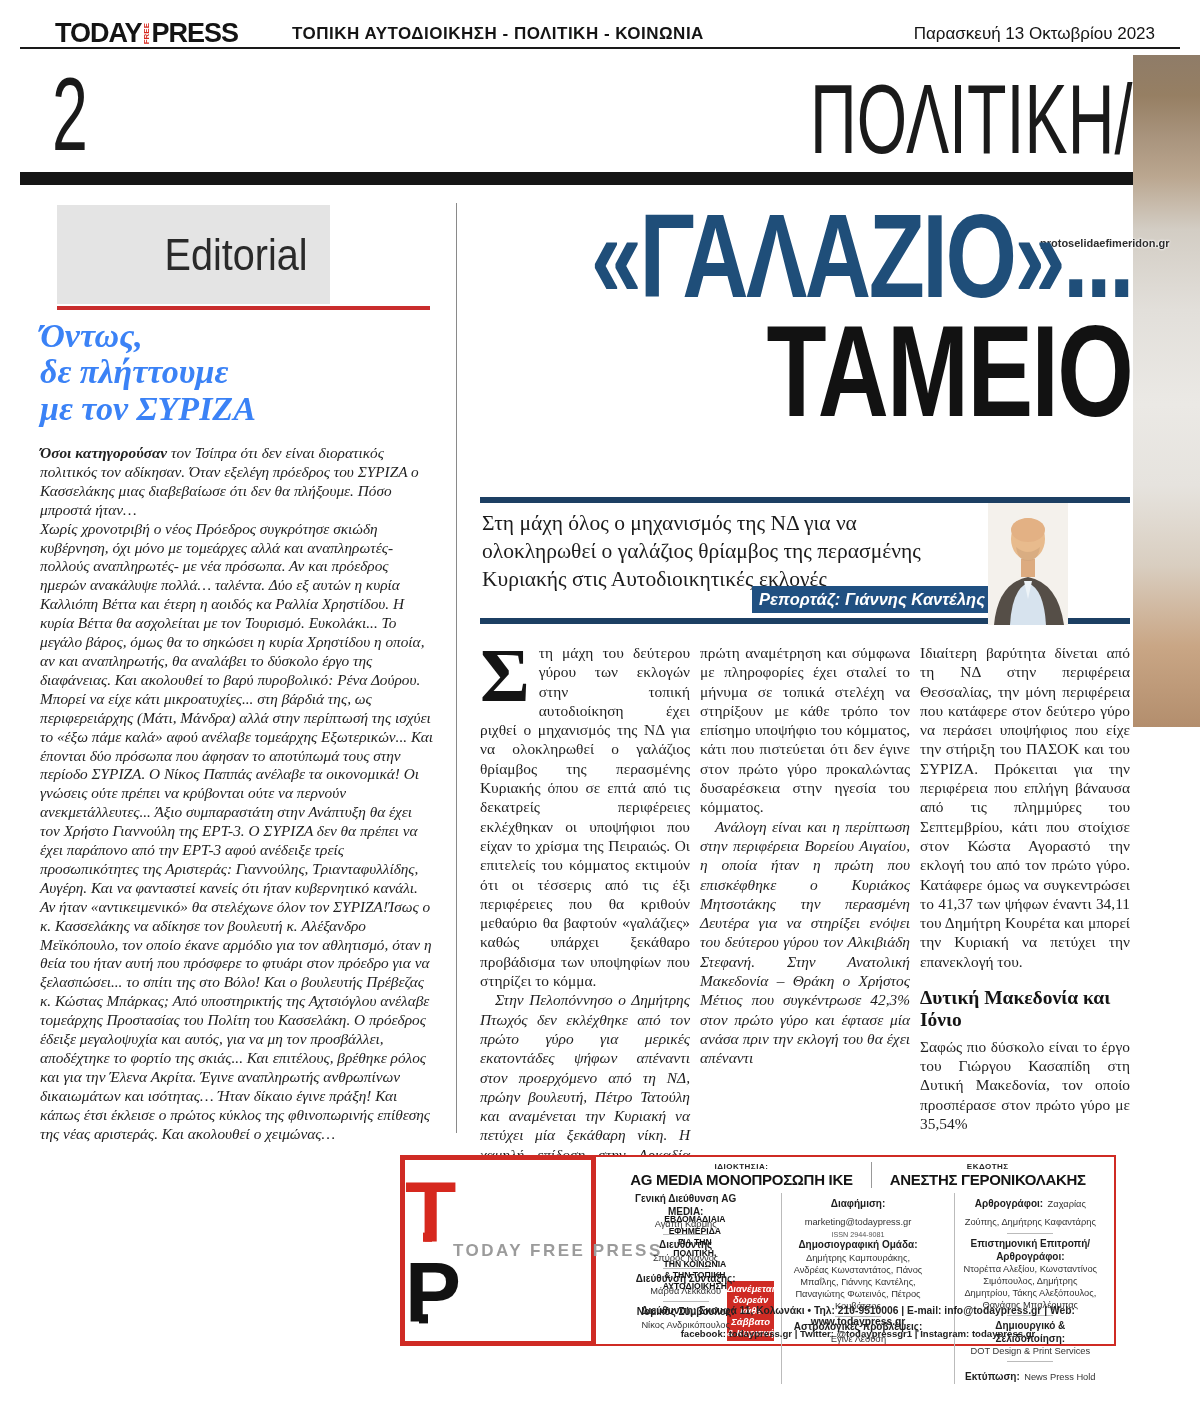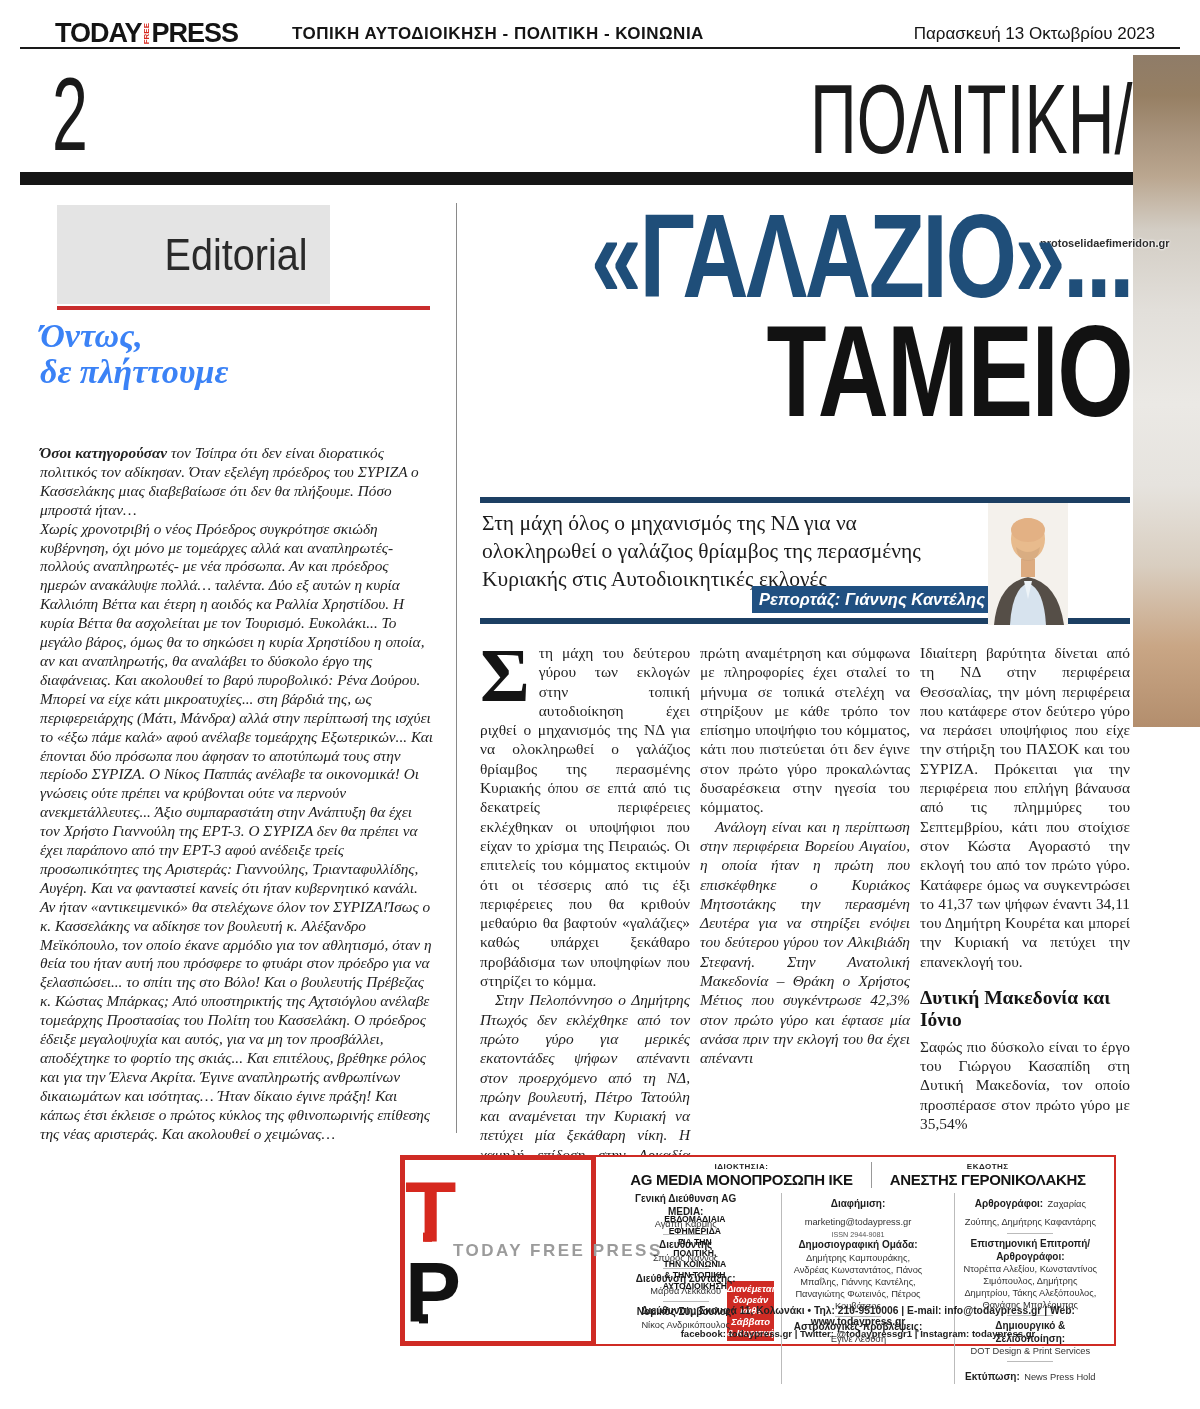--- a/index.html
+++ b/index.html
@@ -120,20 +120,21 @@
   <div class="photo-strip"></div>
   <div class="watermark">protoselidaefimeridon.gr</div>
 
   <div class="ed-label-box">
     <span class="ed-label">Editorial</span>
   </div>
   <div class="ed-red-line"></div>
   <div class="ed-title">
     <div>Όντως,</div>
     <div>δε πλήττουμε</div>
+    <div>με τον ΣΥΡΙΖΑ</div>
   </div>
   <div class="ed-body">
     <p><b>Όσοι κατηγορούσαν</b><span> τον Τσίπρα ότι δεν είναι διορατικός πολιτικός τον αδίκησαν. Όταν εξελέγη πρόεδρος του ΣΥΡΙΖΑ ο Κασσελάκης μιας διαβεβαίωσε ότι δεν θα πλήξουμε. Πόσο μπροστά ήταν…</span></p>
     <p>Χωρίς χρονοτριβή ο νέος Πρόεδρος συγκρότησε σκιώδη κυβέρνηση, όχι μόνο με τομεάρχες αλλά και αναπληρωτές- πολλούς αναπληρωτές- με νέα πρόσωπα. Αν και πρόεδρος ημερών ανακάλυψε πολλά… ταλέντα. Δύο εξ αυτών η κυρία Καλλιόπη Βέττα και έτερη η αοιδός κα Ραλλία Χρηστίδου. Η κυρία Βέττα θα ασχολείται με τον Τουρισμό. Ευκολάκι... Το μεγάλο βάρος, όμως θα το σηκώσει η κυρία Χρηστίδου η οποία, αν και αναπληρωτής, θα αναλάβει το δύσκολο έργο της διαφάνειας. Και ακολουθεί το βαρύ πυροβολικό: Ρένα Δούρου. Μπορεί να είχε κάτι μικροατυχίες... στη βάρδιά της, ως περιφερειάρχης (Μάτι, Μάνδρα) αλλά στην περίπτωσή της ισχύει το «έξω πάμε καλά» αφού ανέλαβε τομεάρχης Εξωτερικών... Και έπονται δύο πρόσωπα που άφησαν το αποτύπωμά τους στην περίοδο ΣΥΡΙΖΑ. Ο Νίκος Παππάς ανέλαβε τα οικονομικά! Οι γνώσεις ούτε πρέπει να κρύβονται ούτε να περνούν ανεκμετάλλευτες... Άξιο συμπαραστάτη στην Ανάπτυξη θα έχει τον Χρήστο Γιαννούλη της ΕΡΤ-3. Ο ΣΥΡΙΖΑ δεν θα πρέπει να έχει παράπονο από την ΕΡΤ-3 αφού ανέδειξε τρείς προσωπικότητες της Αριστεράς: Γιαννούλης, Τριανταφυλλίδης, Αυγέρη. Και να φανταστεί κανείς ότι ήταν κυβερνητικό κανάλι. Αν ήταν «αντικειμενικό» θα στελέχωνε όλον τον ΣΥΡΙΖΑ!Ίσως ο κ. Κασσελάκης να αδίκησε τον βουλευτή κ. Αλέξανδρο Μεϊκόπουλο, τον οποίο έκανε αρμόδιο για τον αθλητισμό, όταν η θεία του ήταν αυτή που πρόσφερε το φτυάρι στον πρόεδρο για να ξελασπώσει... το σπίτι της στο Βόλο! Και ο βουλευτής Πρέβεζας κ. Κώστας Μπάρκας; Από υποστηρικτής της Αχτσιόγλου ανέλαβε τομεάρχης Προστασίας του Πολίτη του Κασσελάκη. Ο πρόεδρος έδειξε μεγαλοψυχία και αυτός, για να μη τον προσβάλλει, αποδέχτηκε το φορτίο της σκιάς... Και επιτέλους, βρέθηκε ρόλος και για την Έλενα Ακρίτα. Έγινε αναπληρωτής ανθρωπίνων δικαιωμάτων και ισότητας… Ήταν δίκαιο έγινε πράξη! Και κάπως έτσι έκλεισε ο πρώτος κύκλος της φθινοπωρινής επίθεσης της νέας αριστεράς. Και ακολουθεί ο χειμώνας…</p>
   </div>
 
   <div class="v-divider"></div>
 
   <div class="headline-wrap">
     <span class="hl1">«ΓΑΛΑΖΙΟ»...</span><br>

